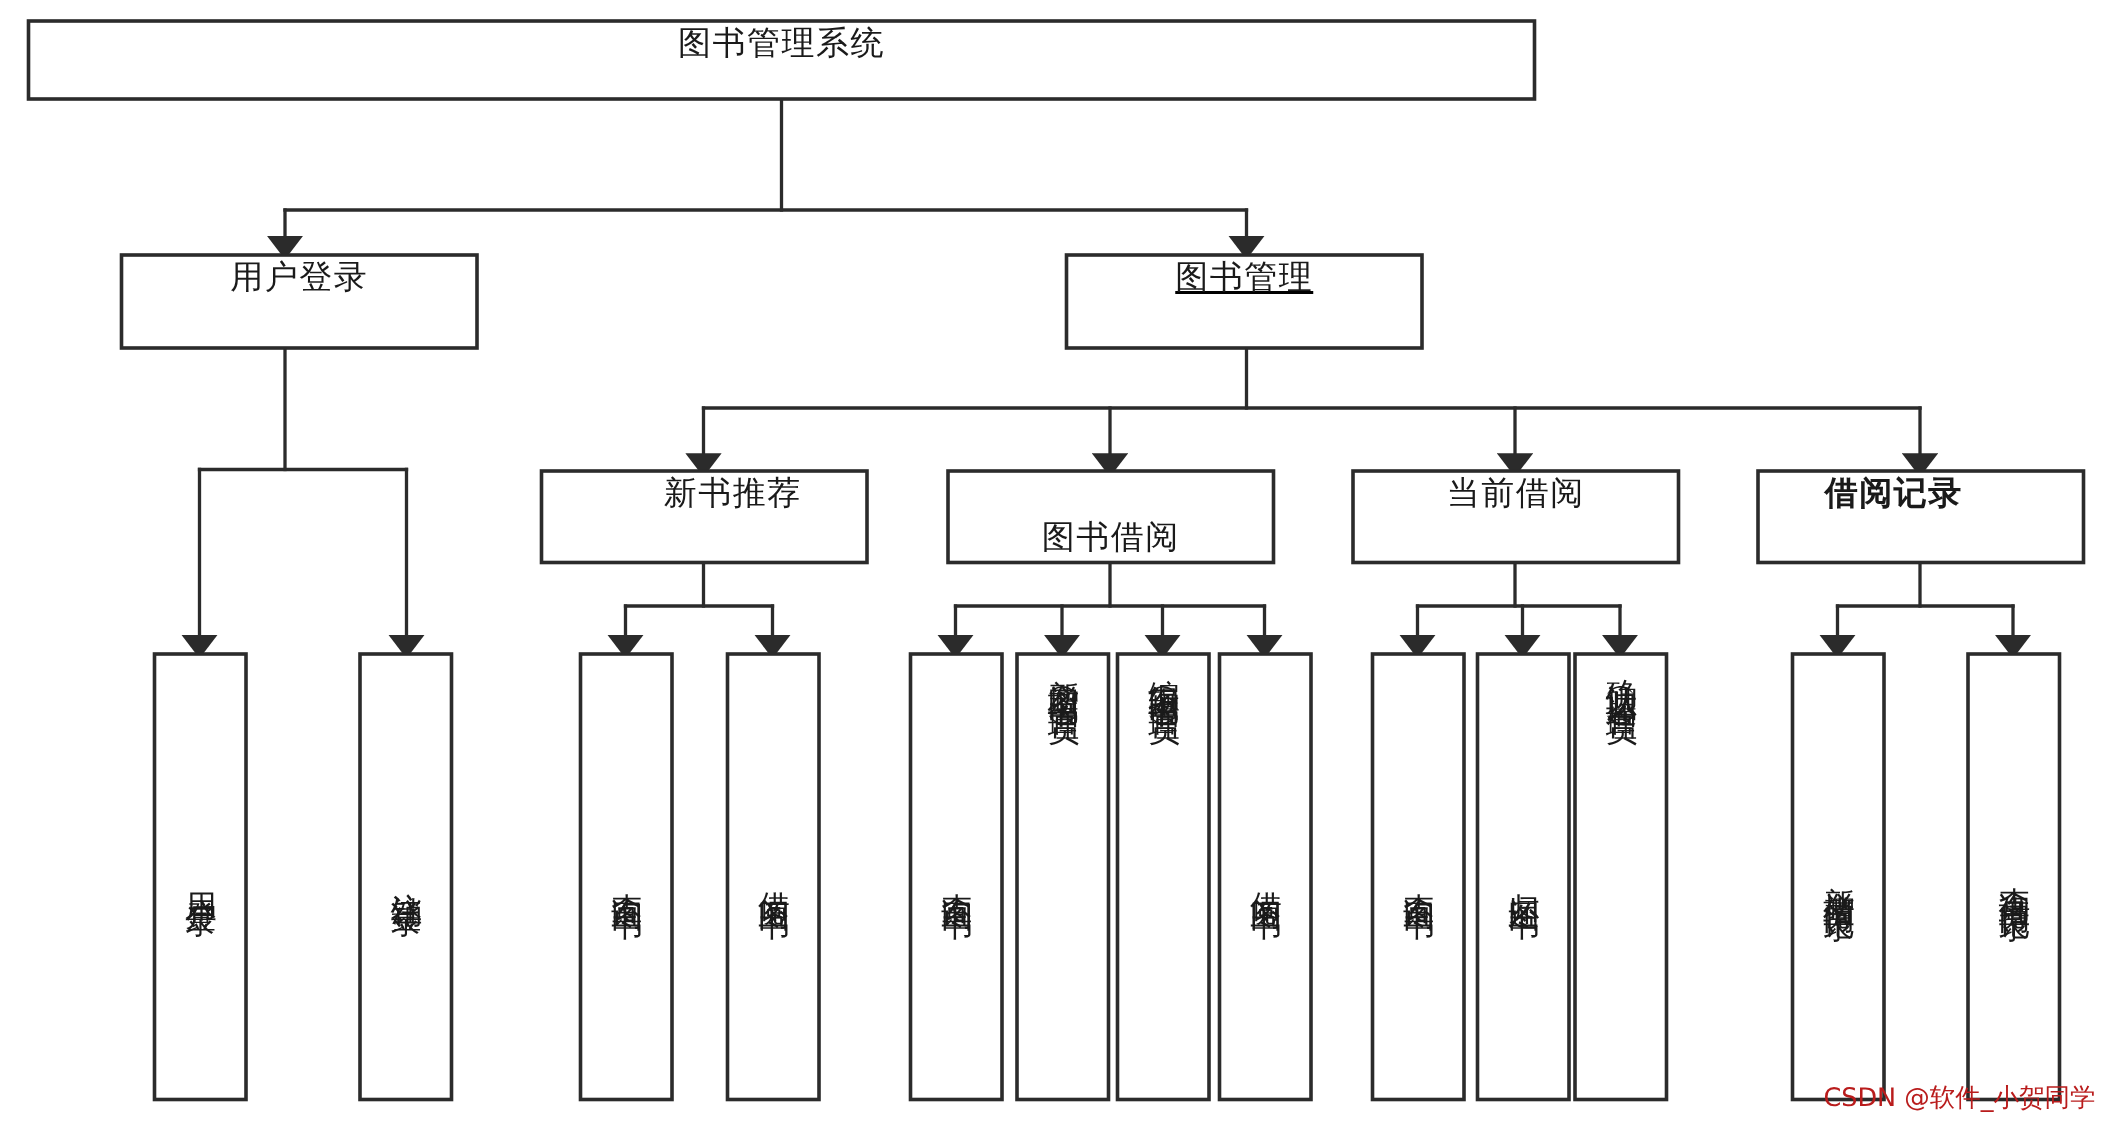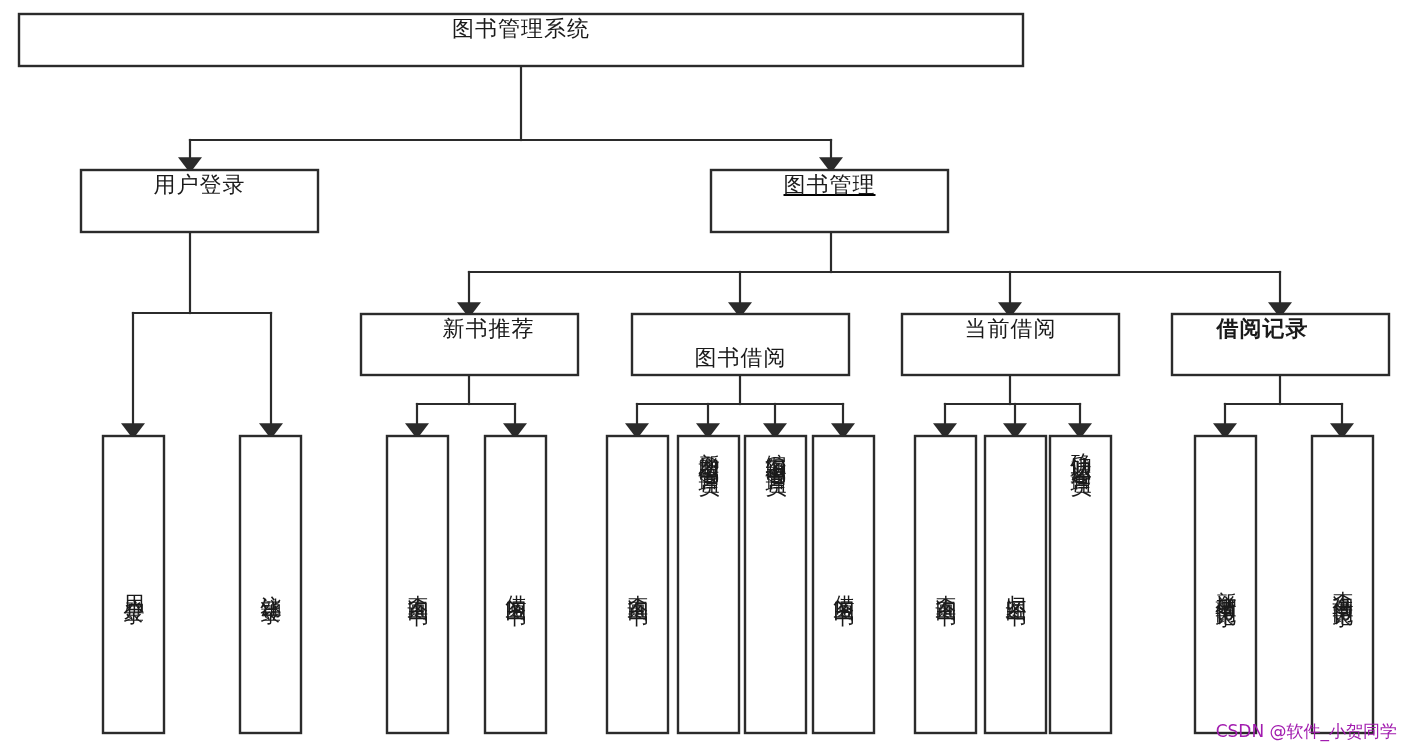--- a/index.html
+++ b/index.html
@@ -66,21 +66,21 @@
     color: #1a1a1a;
     white-space: nowrap;
     letter-spacing: 1px;
   }
   #watermark {
     position: absolute;
     right: 8px;
     bottom: 4px;
     font-family: "DejaVu Sans", "Liberation Sans", sans-serif;
     font-size: 17px;
-    color: #a21caf;
+    color: #b91c1c;
     white-space: nowrap;
     pointer-events: none;
   }
 </style>
 </head>
 <body>
 
 <div id="diagram-root">
 
   <svg class="flow-svg" viewBox="0 0 1405 747">

